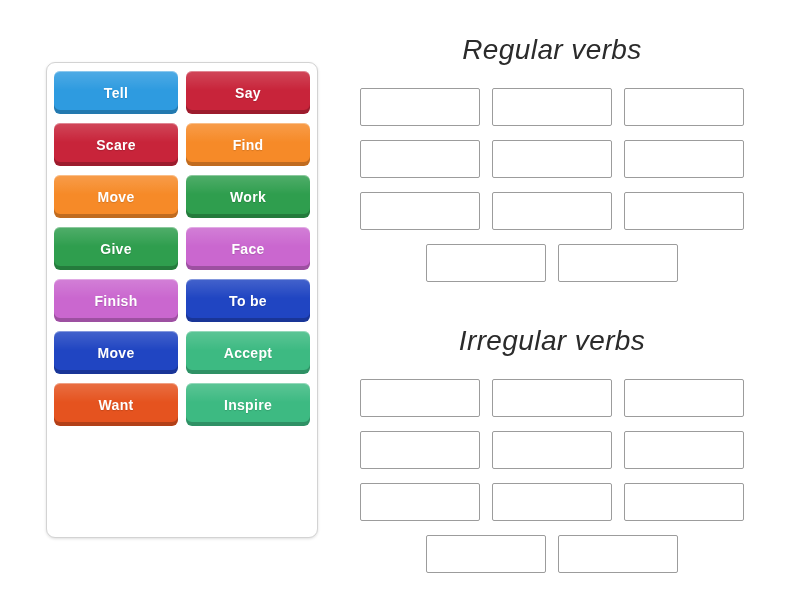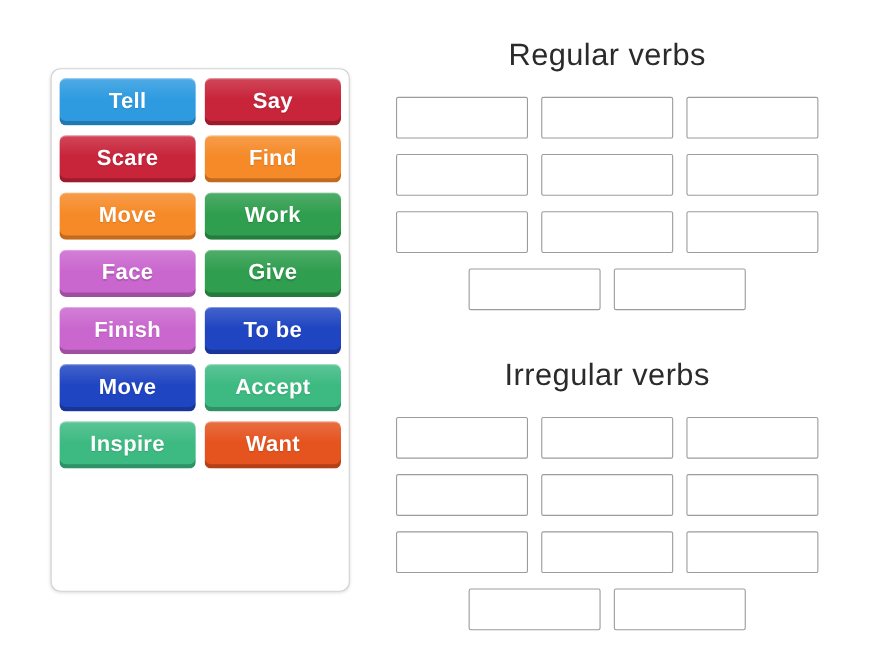--- a/index.html
+++ b/index.html
@@ -26,21 +26,21 @@
     padding:8px 0;
     justify-content:center;
     align-content:start;
   }
   .tile {
     border:none; margin:0; padding:0;
     border-radius:6px;
     display:flex; align-items:center; justify-content:center;
     color:#ffffff;
     font-family:inherit;
-    font-size:20px; font-weight:700;
+    font-size:14px; font-weight:700;
     letter-spacing:.3px;
     background-color:var(--c,#888);
     background-image:linear-gradient(180deg, rgba(255,255,255,.16), rgba(255,255,255,0) 45%);
     box-shadow:inset 0 1px 0 rgba(255,255,255,.35), inset 0 -4px 0 rgba(0,0,0,.22);
     text-shadow:0 1px 1px rgba(0,0,0,.15);
     cursor:grab;
   }
 
   
   .group {
@@ -48,20 +48,21 @@
   }
   .group.first  { top:30px; }
   .group.second { top:321px; }
   .group-title {
     margin:0;
     height:40px; line-height:40px;
     font-size:28px; font-weight:400;
     letter-spacing:.4px;
     color:#2b2b2b;
     text-align:center;
+    font-style:italic;
   }
   .slot-rows {
     margin-top:18px;
     display:flex; flex-direction:column;
     gap:14px;
     align-items:center;
   }
   .slot-row { display:flex; gap:12px; }
   .slot {
     width:120px; height:38px; box-sizing:border-box;
@@ -87,43 +88,43 @@
       </button>
       <button class="tile" style="--c: #F68A28;">
         <span>Find</span>
       </button>
       <button class="tile" style="--c: #F68A28;">
         <span>Move</span>
       </button>
       <button class="tile" style="--c: #2F9E4E;">
         <span>Work</span>
       </button>
+      <button class="tile" style="--c: #2F9E4E;">
+        <span>Give</span>
+      </button>
       <button class="tile" style="--c: #CA67CF;">
         <span>Face</span>
-      </button>
-      <button class="tile" style="--c: #2F9E4E;">
-        <span>Give</span>
       </button>
       <button class="tile" style="--c: #CA67CF;">
         <span>Finish</span>
       </button>
       <button class="tile" style="--c: #2045C2;">
         <span>To be</span>
       </button>
       <button class="tile" style="--c: #2045C2;">
         <span>Move</span>
       </button>
       <button class="tile" style="--c: #3DBA82;">
         <span>Accept</span>
       </button>
+      <button class="tile" style="--c: #E5531F;">
+        <span>Want</span>
+      </button>
       <button class="tile" style="--c: #3DBA82;">
         <span>Inspire</span>
-      </button>
-      <button class="tile" style="--c: #E5531F;">
-        <span>Want</span>
       </button>
     </div>
 
   <section class="group first">
     <h2 class="group-title">Regular verbs</h2>
     <div class="slot-rows">
         <div class="slot-row">
           <div class="slot"></div>
           <div class="slot"></div>
           <div class="slot"></div>

